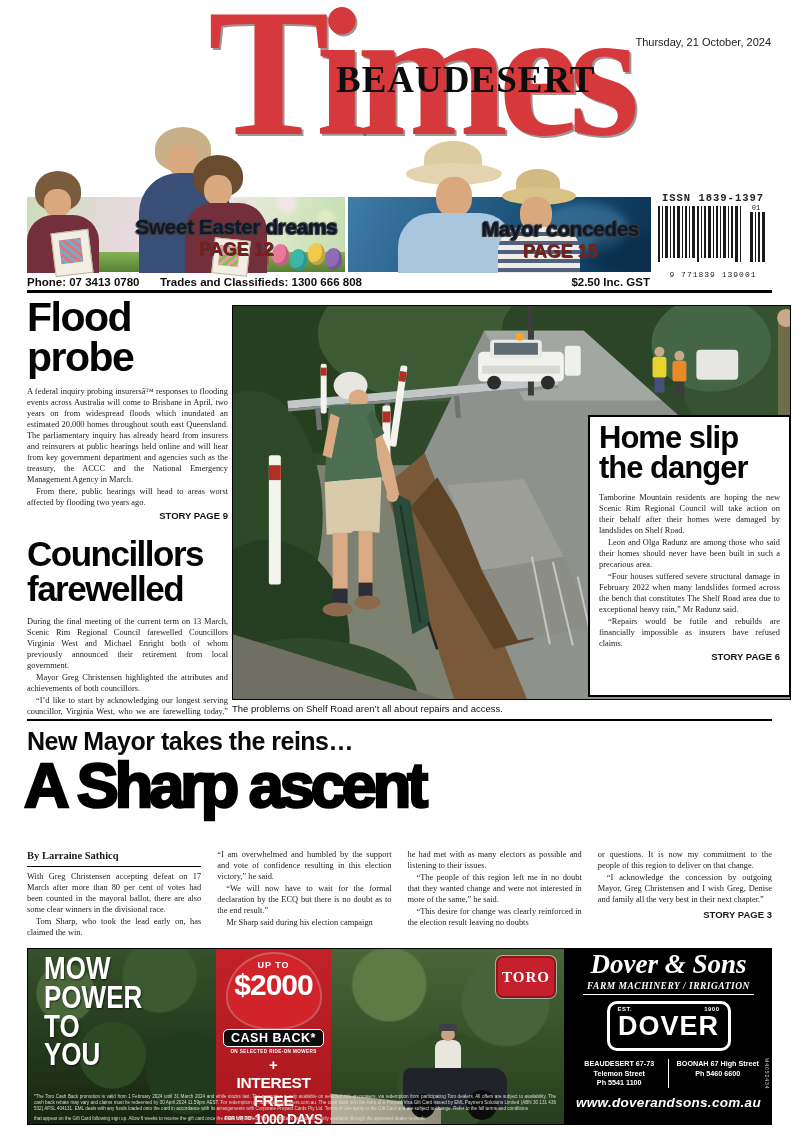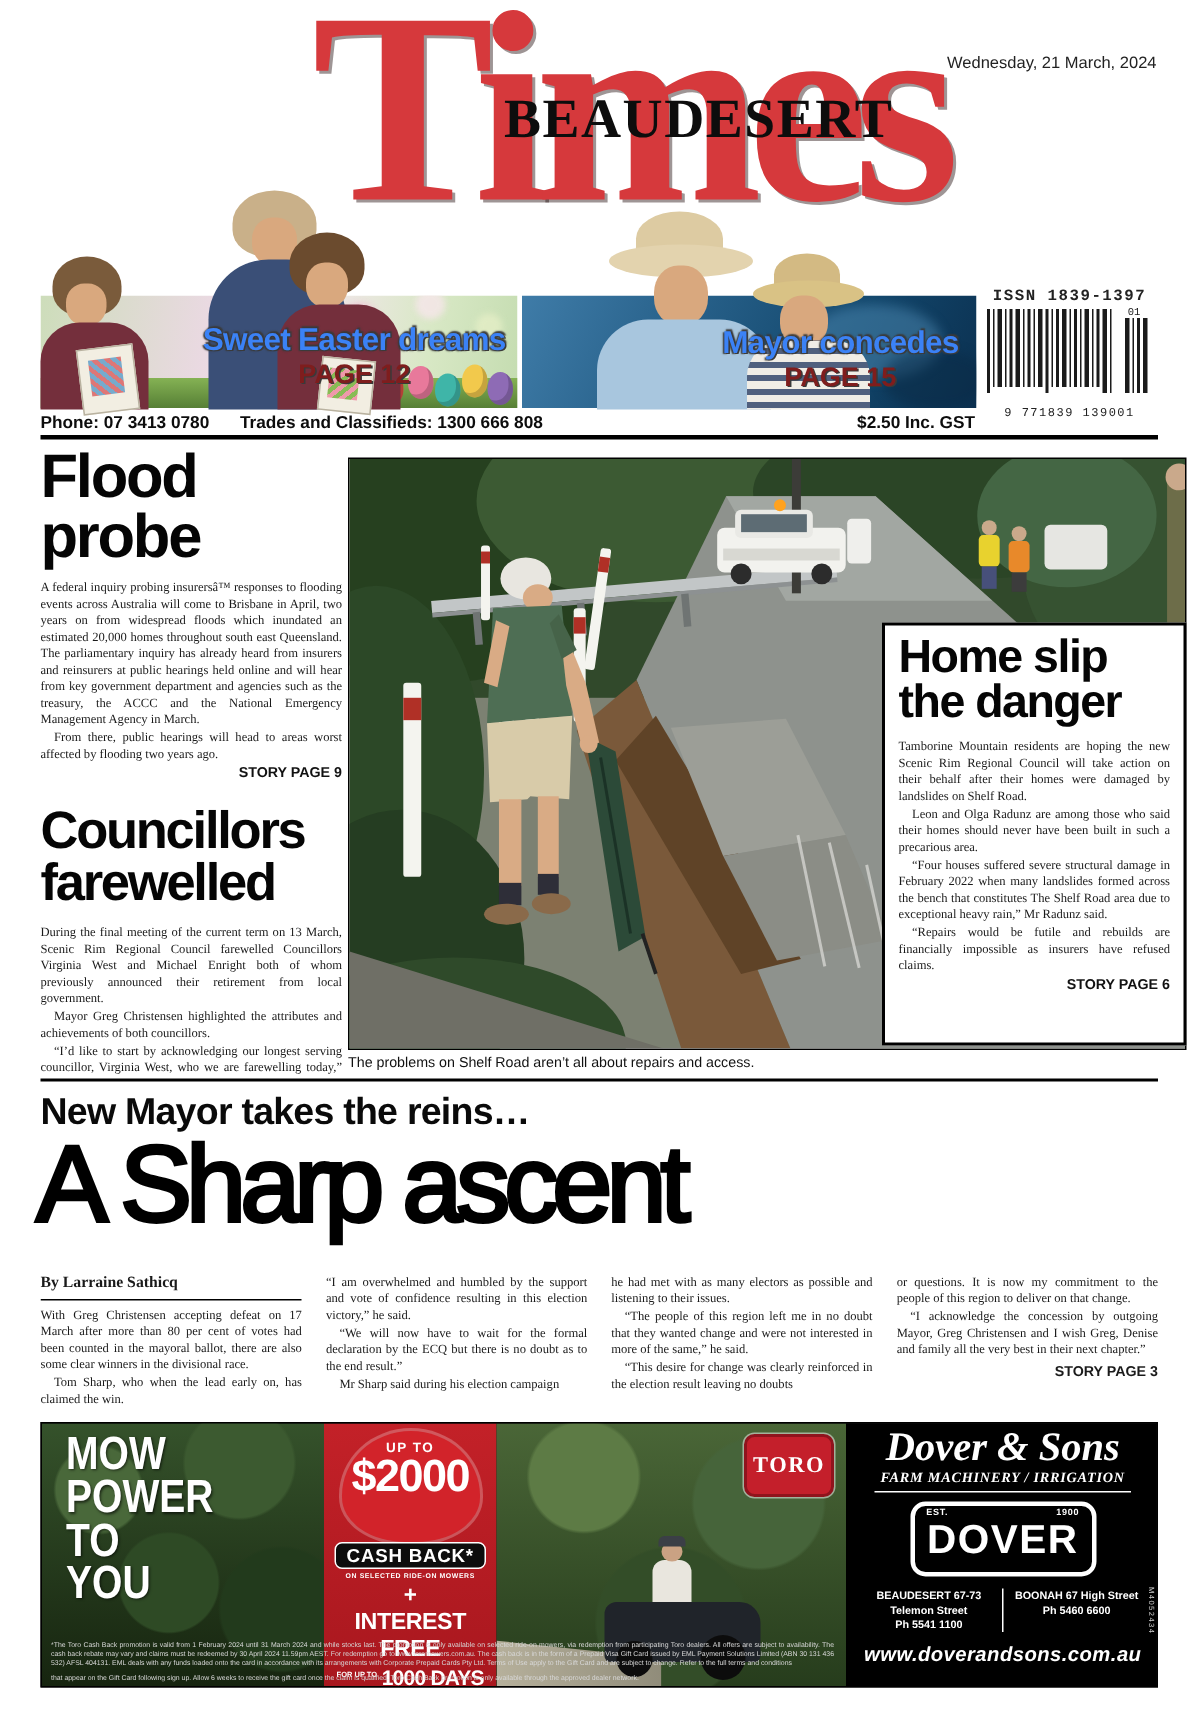--- a/index.html
+++ b/index.html
@@ -20,21 +20,21 @@
   .banner-easter{left:27px;width:318px;}
   .banner-mayor{left:348px;width:303px;}
   .easter-bg{position:absolute;inset:0;background:linear-gradient(100deg,#cdddba 0%,#ead9e2 35%,#f4e6ee 55%,#d8e8c5 80%,#c4dcb0 100%);}
   .bokeh{position:absolute;border-radius:50%;filter:blur(2px);opacity:.7;}
   .grass{position:absolute;left:0;right:0;bottom:0;height:20px;background:linear-gradient(#85b254,#567f35);}
   .egg{position:absolute;width:17px;height:22px;border-radius:50% 50% 48% 48%;box-shadow:inset -3px -3px 0 rgba(0,0,0,.18);}
   .mayor-bg{position:absolute;inset:0;background:linear-gradient(115deg,#3f7ca8 0%,#276089 35%,#12466b 70%,#0b3050 100%);}
   .mayor-swirl{position:absolute;border-radius:50%;filter:blur(4px);opacity:.5;}
   .cut{position:absolute;}
   .banner-text{position:absolute;text-align:center;z-index:5;}
-  .banner-title{font-weight:bold;font-size:21px;letter-spacing:-.5px;color:#3b82f6;
+  .banner-title{font-weight:bold;font-size:21px;letter-spacing:-.5px;color:#0f172a;
     text-shadow:1px 1px 0 #3a3a3a,-1px 1px 1px #3a3a3a,1px -1px 1px #3a3a3a;}
   .banner-page{font-weight:bold;font-size:18px;color:#7f1d1d;text-shadow:1px 1px 0 #3a3a3a;}
 
   
   .barcode-box{left:656px;top:192px;width:114px;height:86px;text-align:center;}
   .issn-label{font-family:"Liberation Mono",monospace;font-size:10.5px;letter-spacing:1px;font-weight:bold;color:#222;}
   .barcode-digits{font-family:"Liberation Mono",monospace;font-size:8px;letter-spacing:1px;color:#222;}
 
   
   .infobar{top:276px;left:27px;width:745px;font-weight:bold;font-size:11.5px;color:#0d0d0d;}
@@ -57,21 +57,21 @@
   .caption{left:232px;top:703px;width:559px;font-size:9.5px;color:#111;}
 
   
   .homeslip{left:588px;top:415px;width:203px;height:282px;background:#fff;border:2px solid #000;box-sizing:border-box;
     padding:6px 9px 4px 9px;z-index:6;}
   .h-slip{font-size:31px;margin:0 0 8px 0;letter-spacing:-1px;}
 
   
   .rule-thin{top:719px;left:27px;width:745px;height:2px;background:#000;}
   .kicker{left:27px;top:727px;font-size:25px;font-weight:bold;letter-spacing:-.5px;color:#0a0a0a;}
-  .bigheadline{left:24px;top:756px;width:760px;font-size:72px;font-weight:normal;letter-spacing:-4px;line-height:.95;
+  .bigheadline{left:24px;top:756px;width:760px;font-size:63px;font-weight:bold;letter-spacing:-4px;line-height:.95;
     color:#000;-webkit-text-stroke:2.5px #000;}
   .columns{left:27px;top:849px;width:745px;height:96px;display:flex;gap:16px;overflow:hidden;}
   .col{flex:1;min-width:0;}
   .byline{font-weight:bold;font-size:10.5px;border-bottom:1.5px solid #000;padding-bottom:3px;margin-bottom:4px;}
   .col .storypage{margin-top:4px;}
 
   
   .ad{left:27px;top:948px;width:745px;height:177px;background:#101010;border:1px solid #000;box-sizing:border-box;overflow:hidden;}
   .ad-garden{position:absolute;left:0;top:0;width:188px;height:177px;
     background:radial-gradient(circle at 20% 25%,#49683a 0 14%,transparent 15%),
@@ -126,21 +126,21 @@
   .dover-web{margin-top:7px;font-weight:bold;font-style:italic;font-size:13.5px;letter-spacing:.3px;}
   .fineprint{position:absolute;left:6px;bottom:12px;width:522px;color:#d8d8d8;font-size:4.6px;line-height:1.3;text-align:justify;}
   .bottomline{position:absolute;left:6px;bottom:3px;width:560px;color:#d8d8d8;font-size:4.6px;white-space:nowrap;overflow:hidden;}
   .sidecode{position:absolute;right:1px;bottom:34px;writing-mode:vertical-rl;font-size:5px;color:#cfcfcf;letter-spacing:1px;}
 </style>
 </head>
 <body>
 
 <div id="page">
 
-  <div class="abs date">Wednesday, 21 March, 2024</div>
+  <div class="abs date">Thursday, 21 October, 2024</div>
 
   <div class="abs masthead">
     <div class="mast-title">Times</div>
     <div class="mast-kicker">BEAUDESERT</div>
   </div>
 
   <div class="abs banner banner-easter">
     <div class="banner-inner">
       <div class="easter-bg"></div>
       <div class="bokeh" style="left:200px;top:5px;width:26px;height:26px;background:#f3b9d2;"></div>
@@ -379,21 +379,21 @@
   <div class="abs caption">The problems on Shelf Road aren’t all about repairs and access.</div>
   <div class="abs rule-thin"></div>
 
   <div class="abs kicker">New Mayor takes the reins…</div>
   <div class="abs bigheadline">A Sharp ascent</div>
 
   <div class="abs columns">
     <div class="col body">
       <div class="byline">By Larraine Sathicq</div>
       <p>With Greg Christensen accepting defeat on 17 March after more than 80 per cent of votes had been counted in the mayoral ballot, there are also some clear winners in the divisional race.</p>
-      <p>Tom Sharp, who when the lead early on, has claimed the win.</p>
+      <p>Tom Sharp, who took the lead early on, has claimed the win.</p>
     </div>
     <div class="col body">
       <p>“I am overwhelmed and humbled by the support and vote of confidence resulting in this election victory,” he said.</p>
       <p>“We will now have to wait for the formal declaration by the ECQ but there is no doubt as to the end result.”</p>
       <p>Mr Sharp said during his election campaign</p>
     </div>
     <div class="col body">
       <p>he had met with as many electors as possible and listening to their issues.</p>
       <p>“The people of this region left me in no doubt that they wanted change and were not interested in more of the same,” he said.</p>
       <p>“This desire for change was clearly reinforced in the election result leaving no doubts</p>

